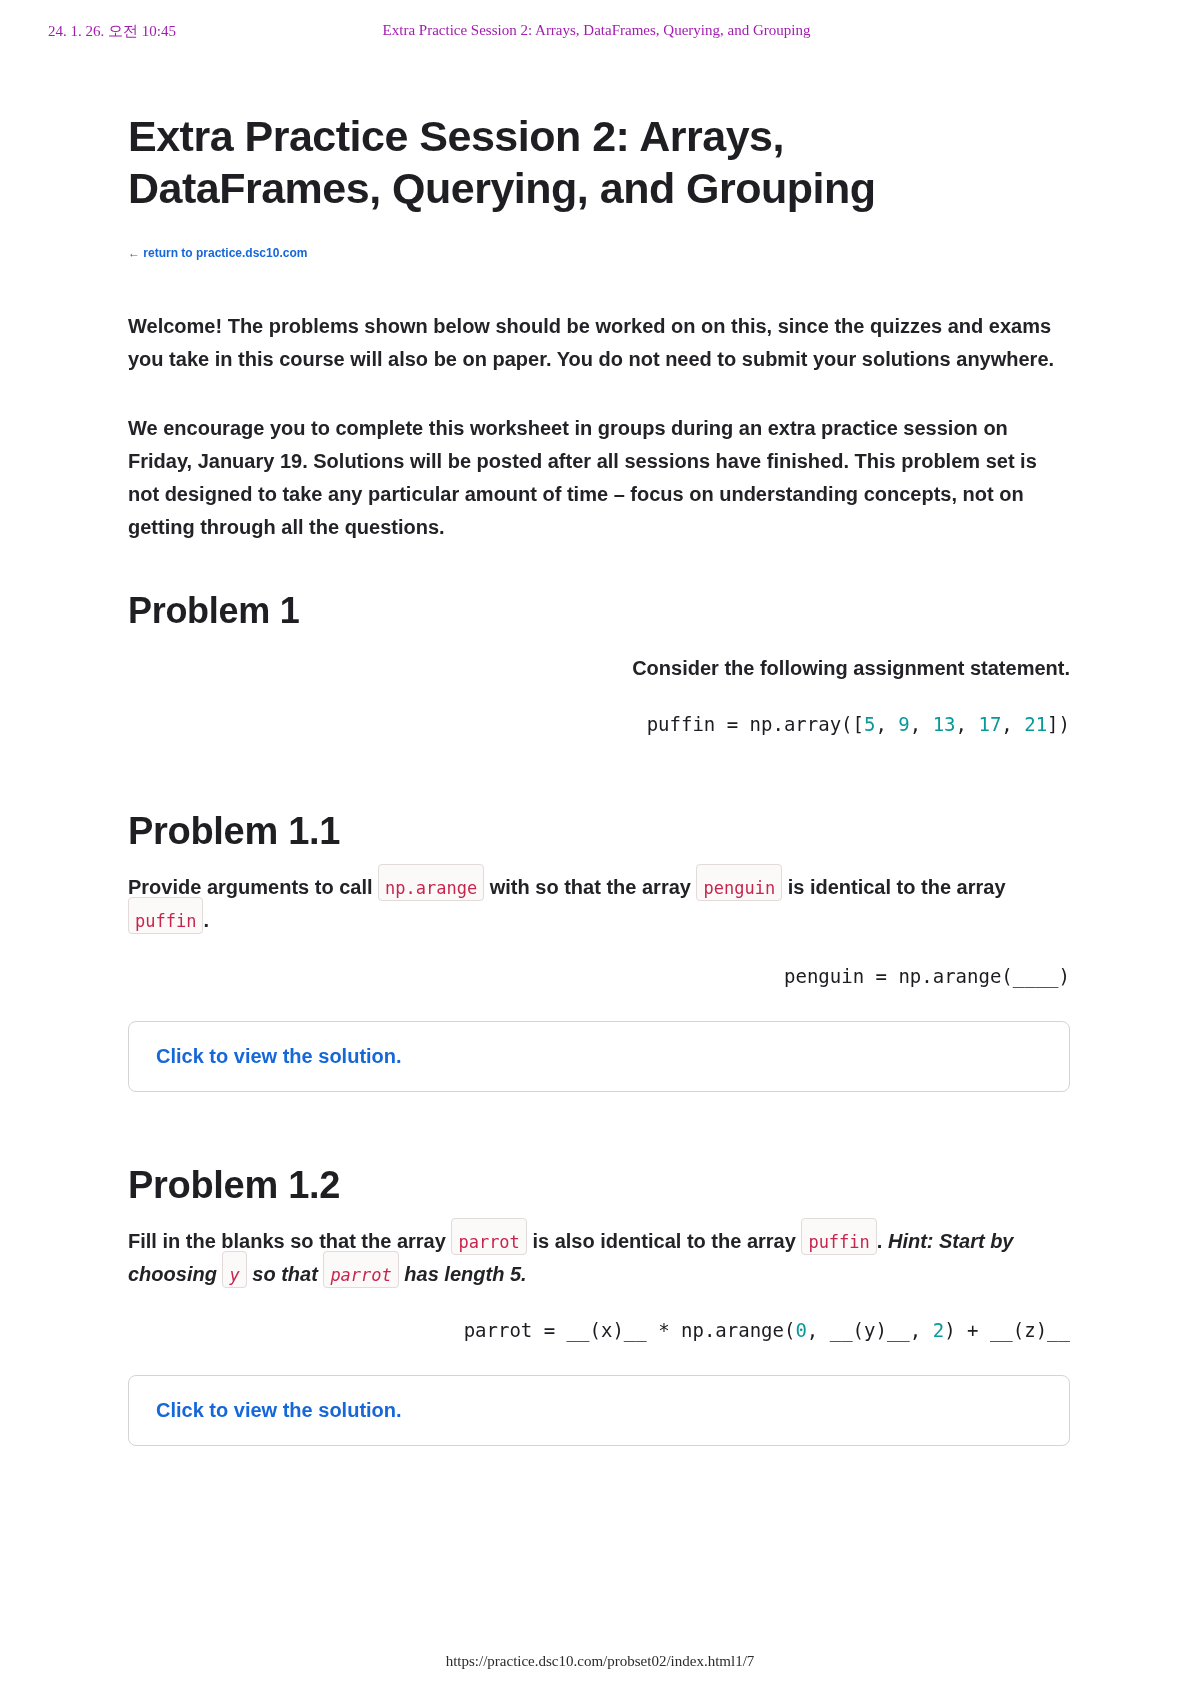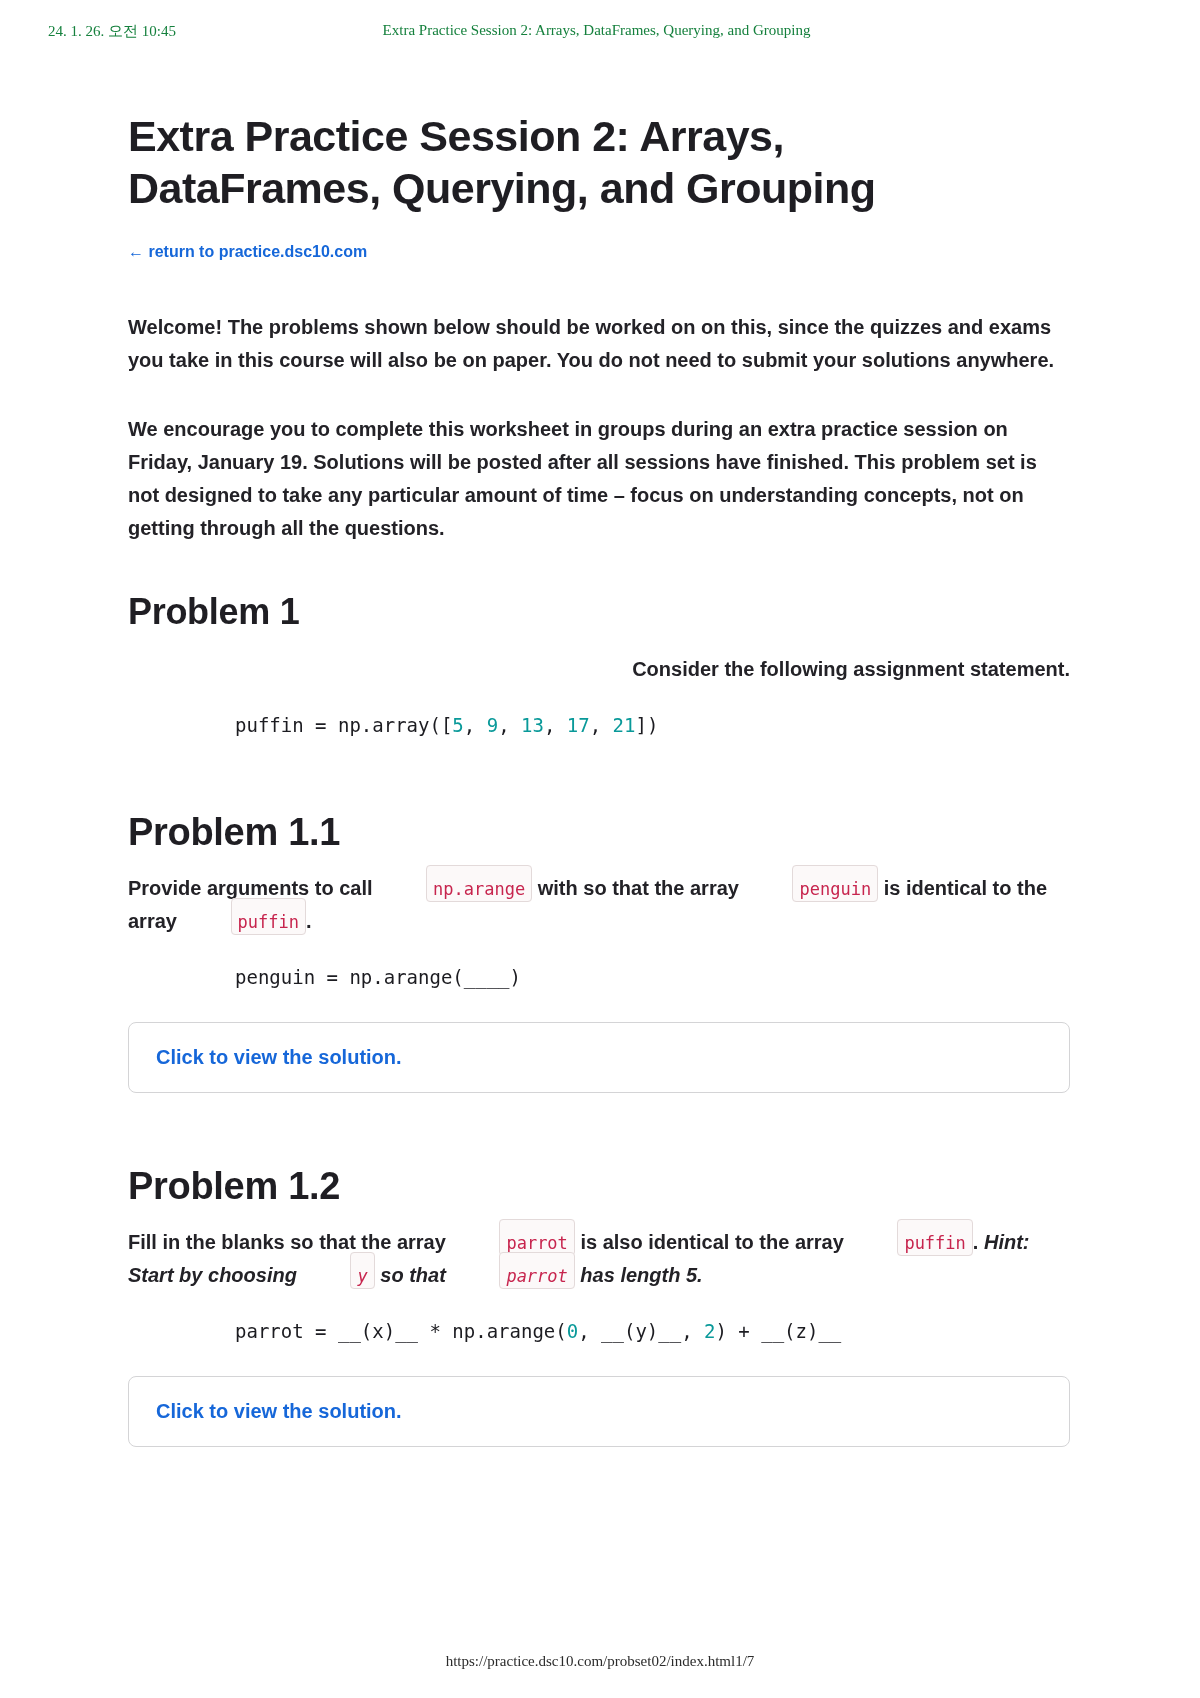--- a/index.html
+++ b/index.html
@@ -15,21 +15,21 @@
     background: #ffffff;
     overflow: hidden;
   }
 
   
   .print-header {
     position: absolute;
     top: 22px; left: 48px; right: 55px;
     font-family: "Liberation Serif", serif;
     font-size: 15px;
-    color: #15803d;
+    color: #a21caf;
   }
   .print-header .stamp { position: absolute; left: 0; top: 0; }
   .print-header .doc-title { display: block; text-align: center; }
   .print-footer {
     position: absolute;
     left: 48px; right: 48px; bottom: 28px;
     display: flex;
     justify-content: center;
     font-family: "Liberation Serif", serif;
     font-size: 15px;
@@ -45,21 +45,21 @@
     line-height: 1.22;
     font-weight: 800;
     color: #1f1e23;
     margin: 0 0 28px 0;
     max-width: 900px;
     letter-spacing: -0.5px;
   }
   a.back-link {
     display: inline-block;
     color: var(--link-blue, #1667d9);
-    font-size: 16px;
+    font-size: 12px;
     font-weight: 700;
     text-decoration: none;
     margin: 0 0 50px 0;
   }
   p.body-text {
     font-size: 20px;
     font-weight: 600;
     line-height: 1.65;
     margin: 0 0 36px 0;
     max-width: 945px;
@@ -79,36 +79,36 @@
     margin: 72px 0 18px 0;
     letter-spacing: -0.3px;
   }
   .code-block {
     font-family: "DejaVu Sans Mono", "Liberation Mono", monospace;
     font-size: 19px;
     color: #1c1c21;
     white-space: pre;
     margin: 26px 0 26px 107px;
     line-height: 1.45;
+    text-align: right;
   }
   .code-block .num { color: var(--code-num, #099999); }
 
   .bold { font-weight: 800; }
   .italic { font-style: italic; }
   .icode {
     font-family: "DejaVu Sans Mono", "Liberation Mono", monospace;
     font-size: 0.85em;
     font-weight: 500;
     color: var(--inline-code, #c7254e);
     background: #fcf9f9;
     border: 1px solid #e3dada;
     border-radius: 4px;
     padding: 13px 6px 2px 6px;
     white-space: nowrap;
-    margin-left: 48px;
   }
 
   .solution-box {
     border: 1px solid #d4d4d6;
     border-radius: 8px;
     background: #ffffff;
     max-width: 945px;
     box-sizing: border-box;
     padding: 23px 27px;
     margin: 30px 0 0 0;

